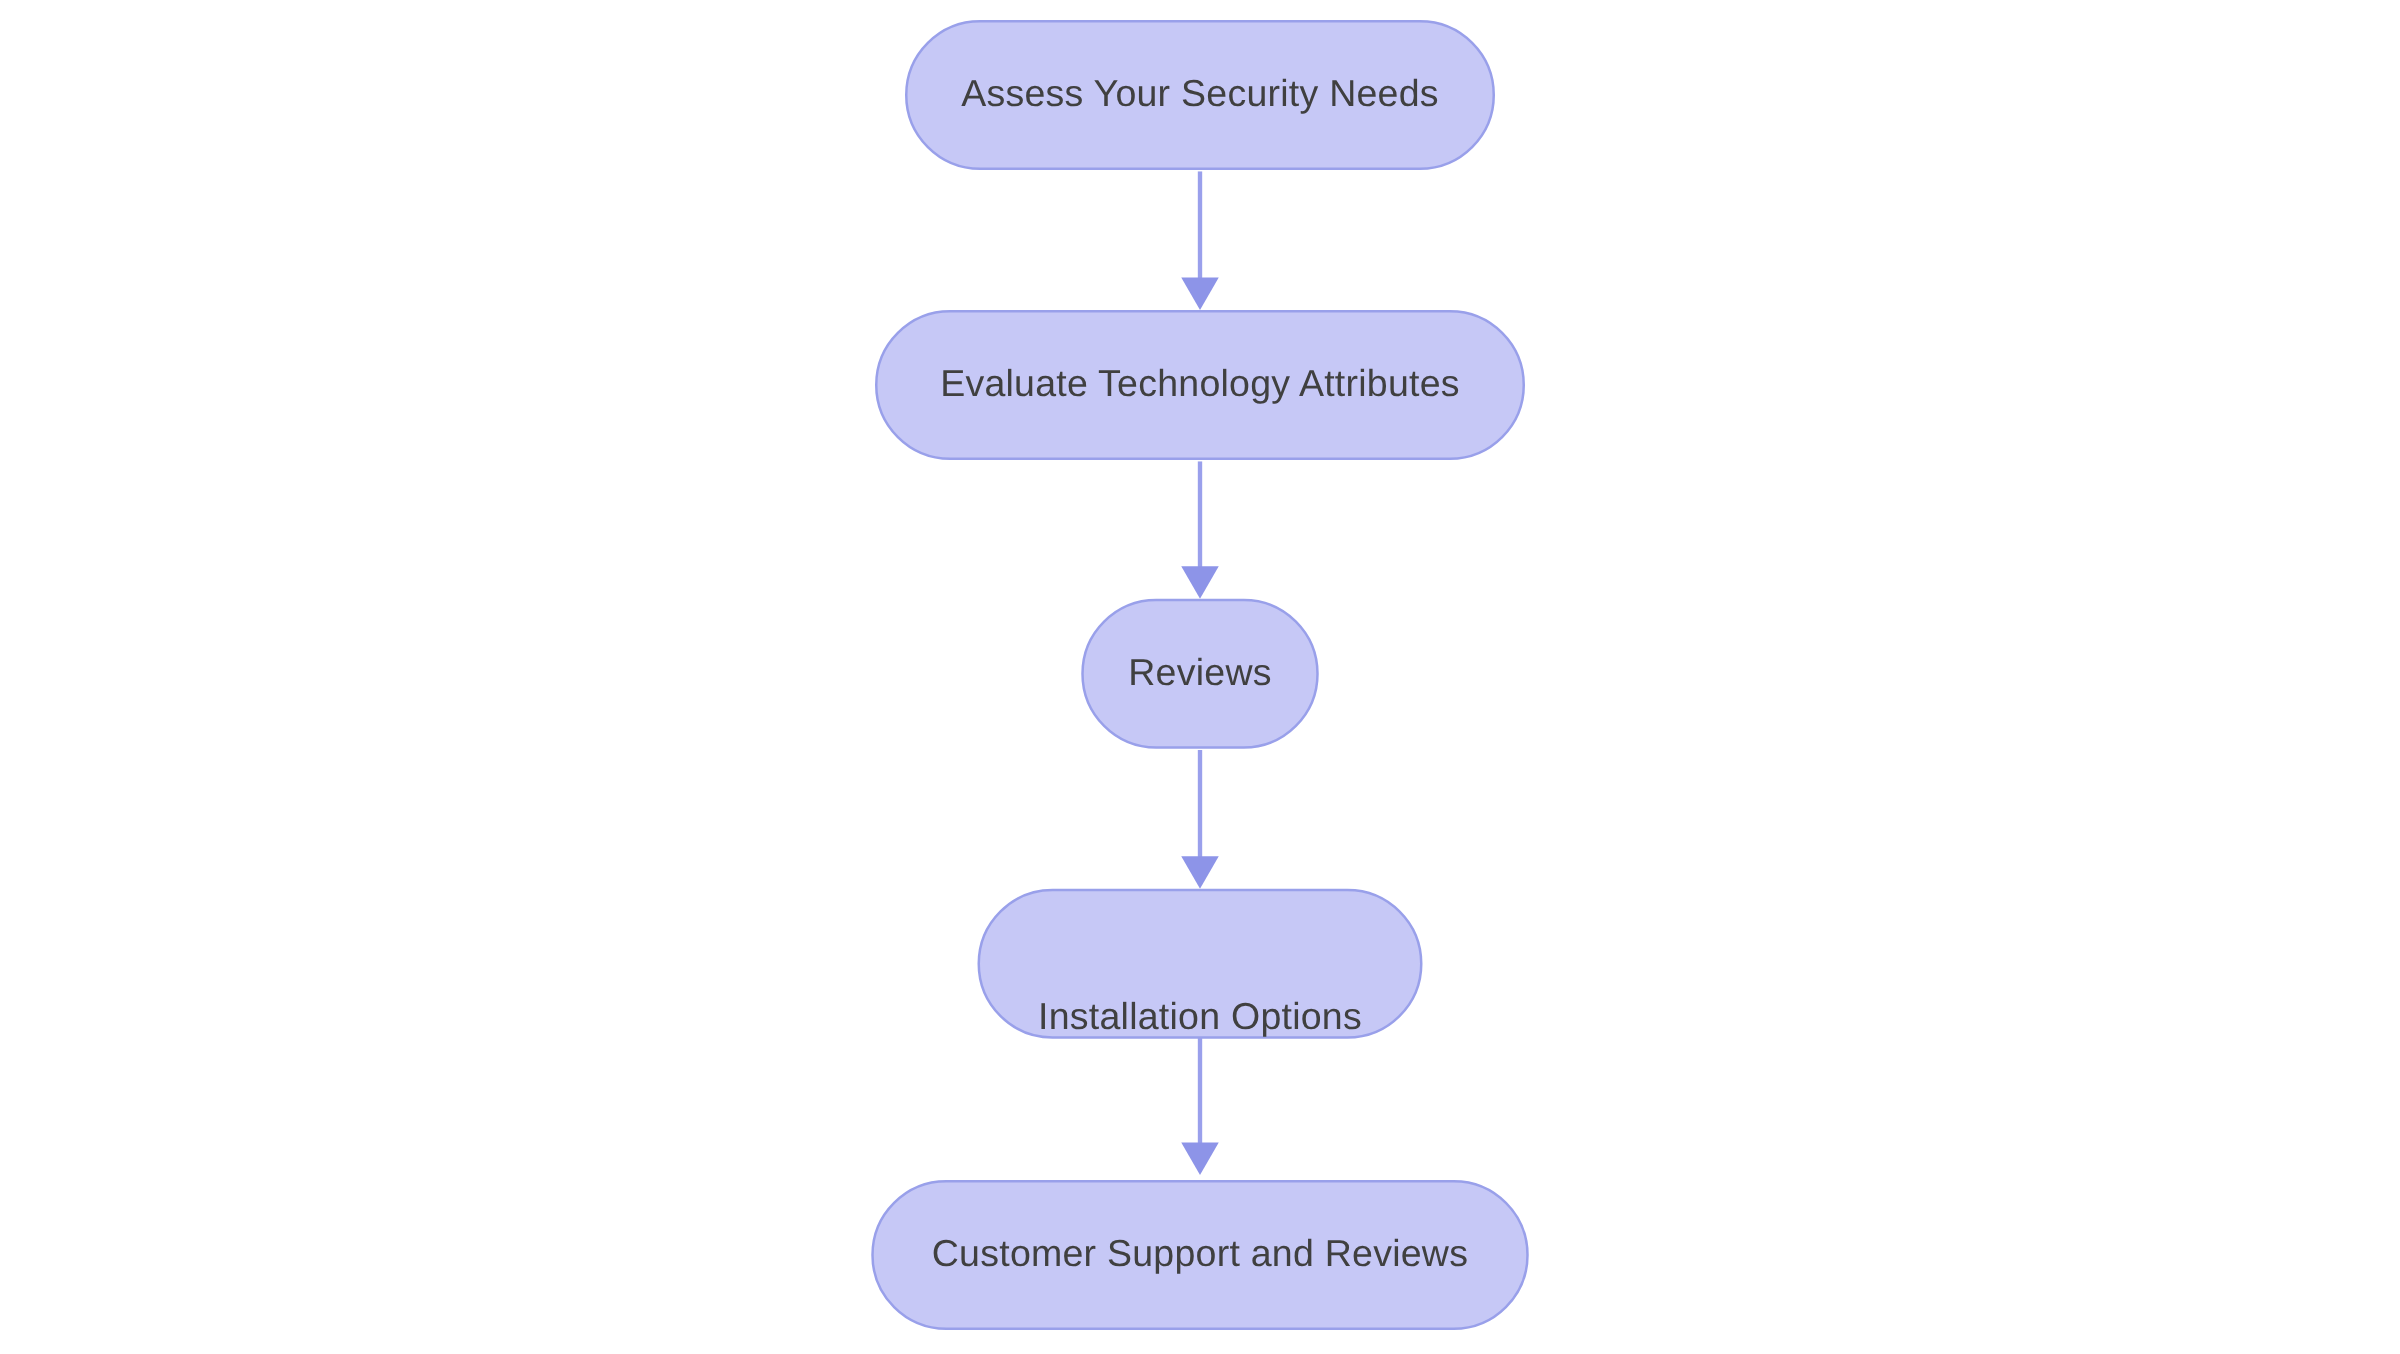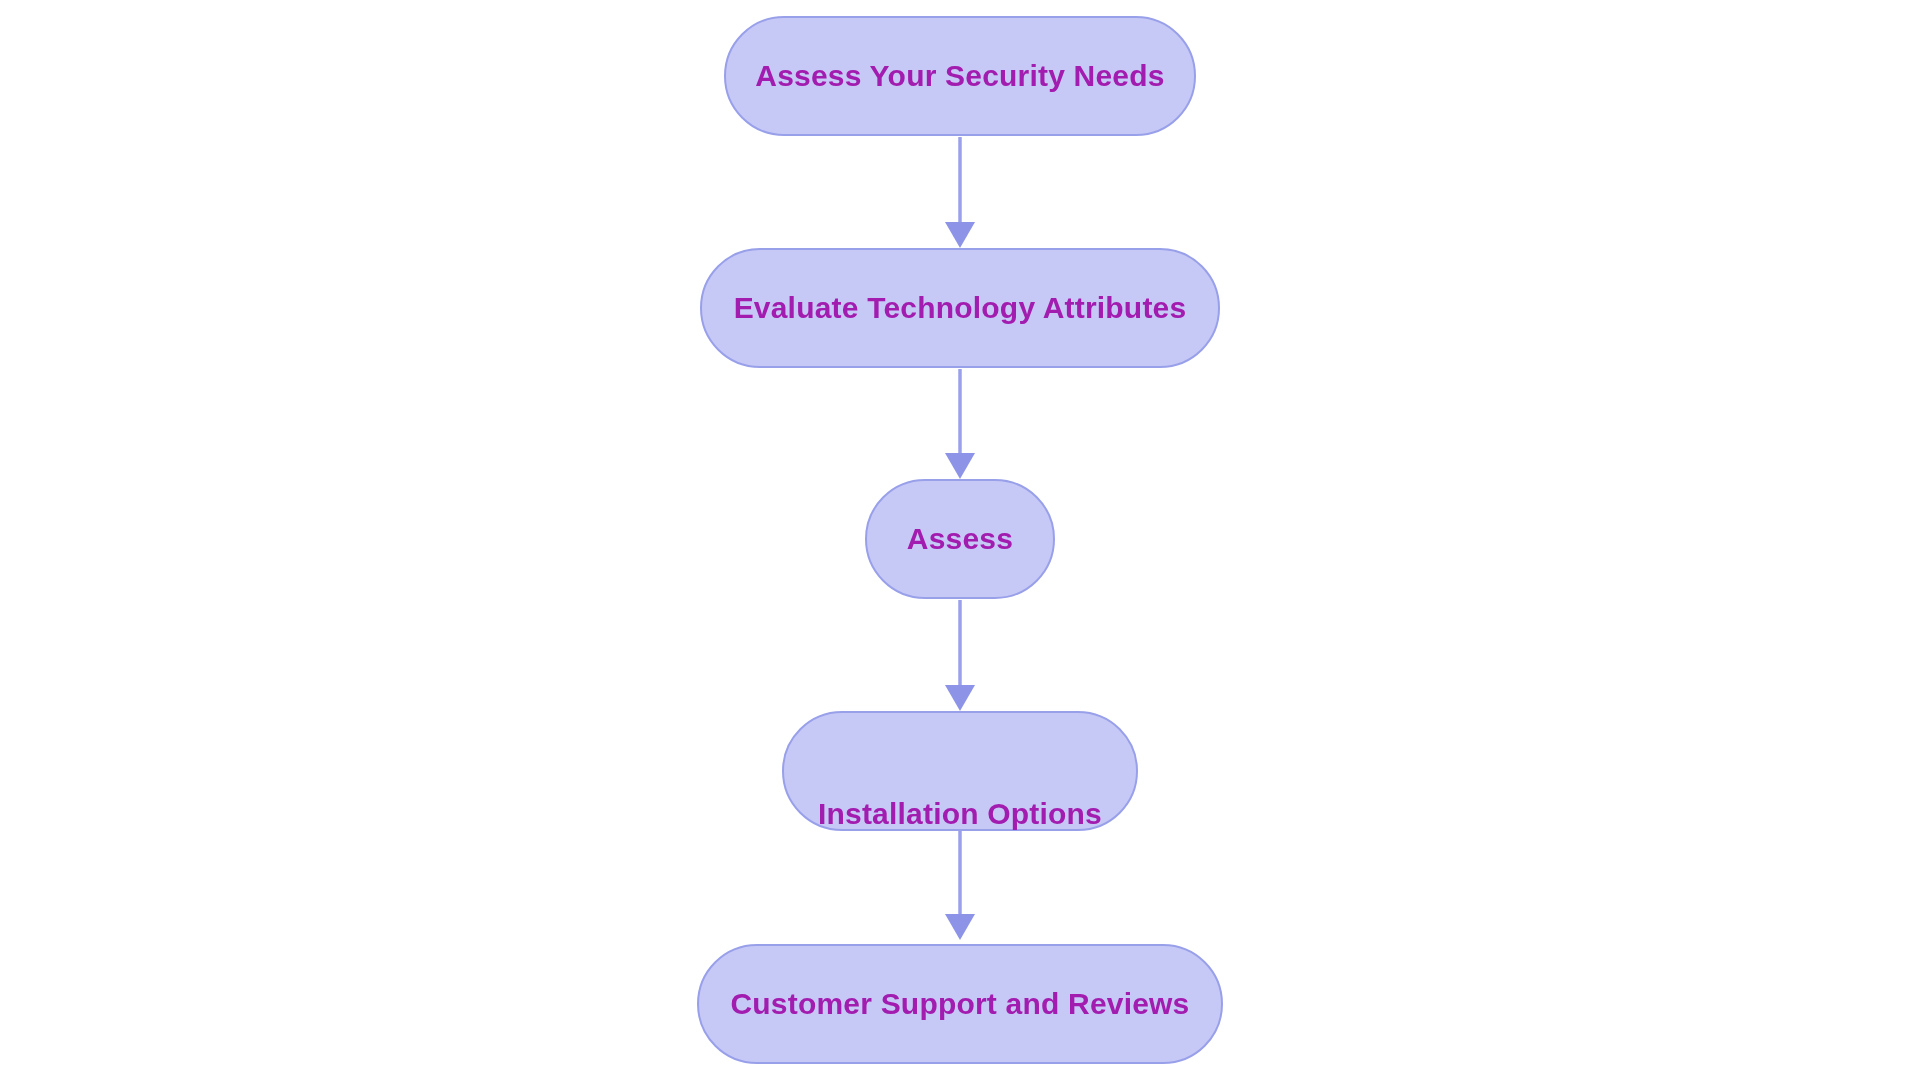--- a/index.html
+++ b/index.html
@@ -24,24 +24,23 @@
     background: #c6c8f6;
     border: 2px solid #99a0ea;
     border-radius: 60px;
     display: flex;
     align-items: center;
     justify-content: center;
   }
   .node-label {
     font-size: 30px;
     line-height: 1;
-    color: #a21caf;
+    color: #404040;
     white-space: nowrap;
     letter-spacing: 0.2px;
-    font-weight: bold;
   }
   .arrow {
     position: absolute;
     left: 50%;
     transform: translateX(-50%);
     display: block;
   }
   
   .n1 { top: 16px;  width: 472px; }
   .n2 { top: 248px; width: 520px; }
@@ -70,21 +69,21 @@
   <div class="node n2">
     <span class="node-label">Evaluate Technology Attributes</span>
   </div>
 
   <svg class="arrow a2" width="32" height="110" viewBox="0 0 32 110" xmlns="http://www.w3.org/2000/svg">
     <line x1="16" y1="0" x2="16" y2="85" stroke-width="3.5" stroke="#9aa0ec"></line>
     <polygon points="1,84 31,84 16,110" fill="#8d94e8"></polygon>
   </svg>
 
   <div class="node n3">
-    <span class="node-label">Assess</span>
+    <span class="node-label">Reviews</span>
   </div>
 
   <svg class="arrow a3" width="32" height="111" viewBox="0 0 32 111" xmlns="http://www.w3.org/2000/svg">
     <line x1="16" y1="0" x2="16" y2="86" stroke-width="3.5" stroke="#9aa0ec"></line>
     <polygon points="1,85 31,85 16,111" fill="#8d94e8"></polygon>
   </svg>
 
   <div class="node n4">
     <span class="node-label">Installation Options</span>
   </div>

